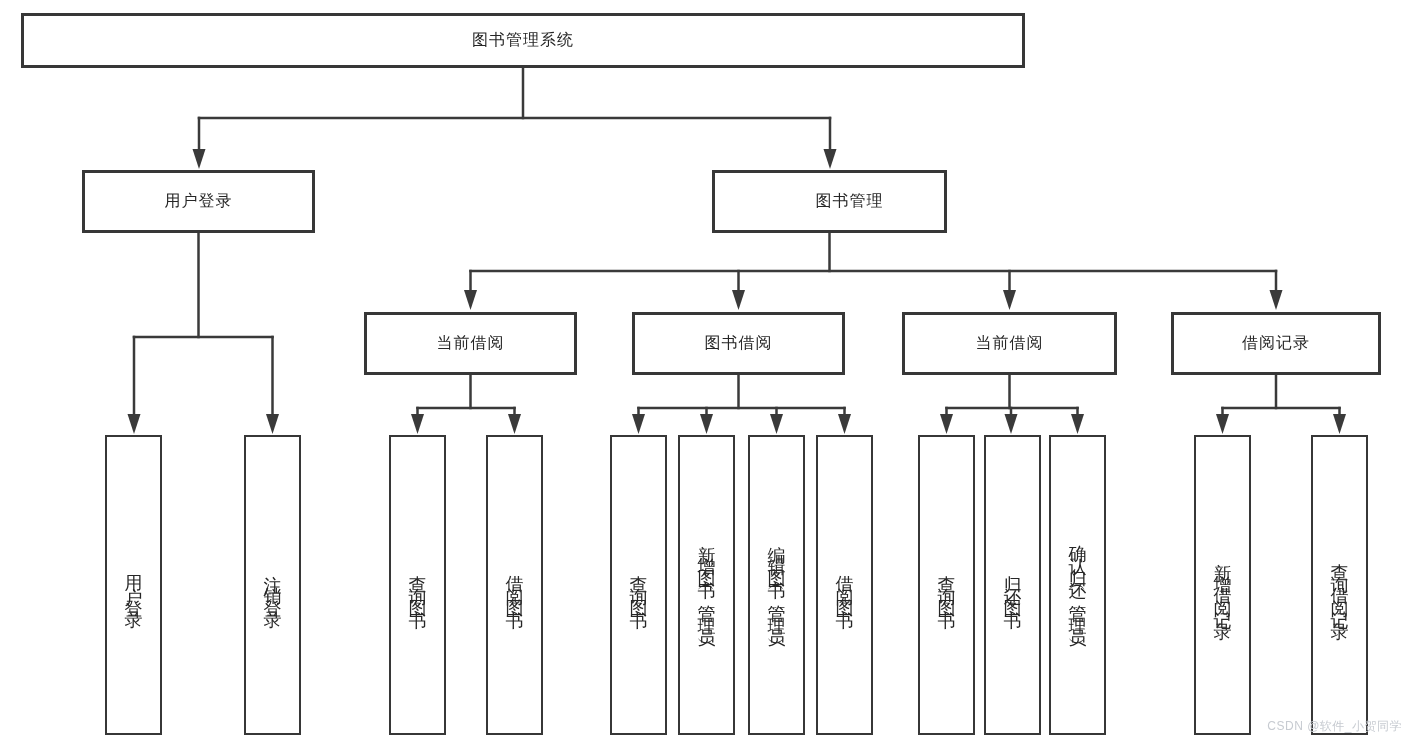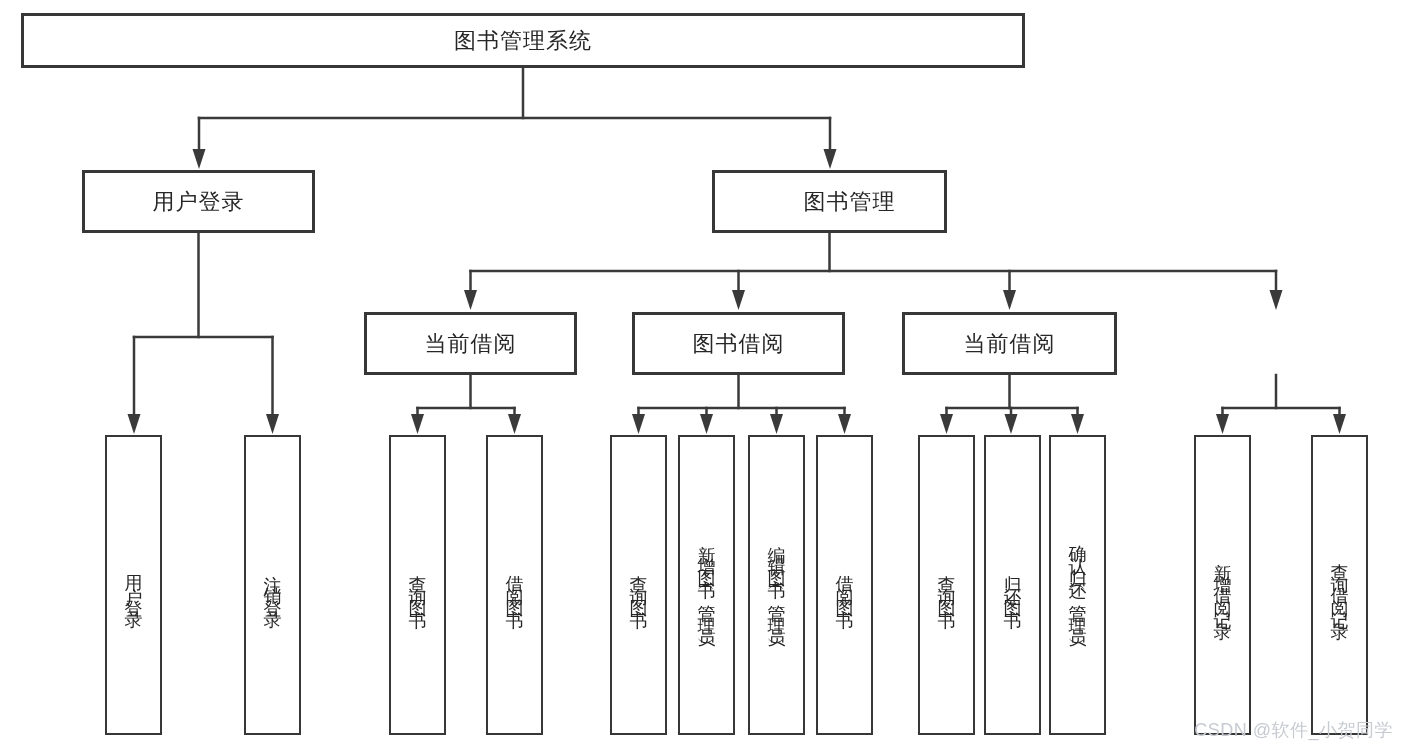--- a/index.html
+++ b/index.html
@@ -21,42 +21,42 @@
   .connectors{
     position:absolute;left:0;top:0;width:1405px;height:747px;
   }
   .cl{stroke:var(--line);stroke-width:2.5;fill:none;stroke-linecap:square;}
   .ah{fill:var(--line);stroke:none;}
   .hbox{
     position:absolute;
     background:var(--bg);
     border:3px solid var(--border);
     display:flex;align-items:center;justify-content:center;
-    font-size:22px;color:var(--text);
+    font-size:16px;color:var(--text);
     letter-spacing:1px;
     white-space:nowrap;
   }
   .vbox{
     position:absolute;
     top:435px;width:57px;height:300px;
     background:var(--bg);
     border:2.5px solid var(--border);
     display:flex;align-items:center;justify-content:center;
   }
   .vtext{
     writing-mode:vertical-rl;
     text-orientation:mixed;
     font-size:18px;color:var(--text);
     letter-spacing:12px;
     line-height:1;
   }
   .watermark{
     position:absolute;
-    right:12px;top:718px;
-    font-size:18px;
+    right:3px;top:718px;
+    font-size:12px;
     color:var(--watermark);
     letter-spacing:0.5px;
     white-space:nowrap;
   }
 </style>
 </head>
 <body>
 
 <div class="stage">
 
@@ -135,20 +135,23 @@
 
   <div class="hbox" style="left:364px;top:312px;width:213px;height:63px;">
     <span>当前借阅</span>
   </div>
   <div class="hbox" style="left:902px;top:312px;width:215px;height:63px;">
     <span>当前借阅</span>
   </div>
   <div class="hbox" style="left:632px;top:312px;width:213px;height:63px;">
     <span>图书借阅</span>
   </div>
+  <div class="hbox" style="left:1171px;top:312px;width:210px;height:63px;">
+    <span>借阅记录</span>
+  </div>
 
   <div class="vbox" style="left:105px;">
     <span class="vtext">用户登录</span>
   </div>
   <div class="vbox" style="left:244px;">
     <span class="vtext">注销登录</span>
   </div>
   <div class="vbox" style="left:389px;">
     <span class="vtext">查询图书</span>
   </div>

